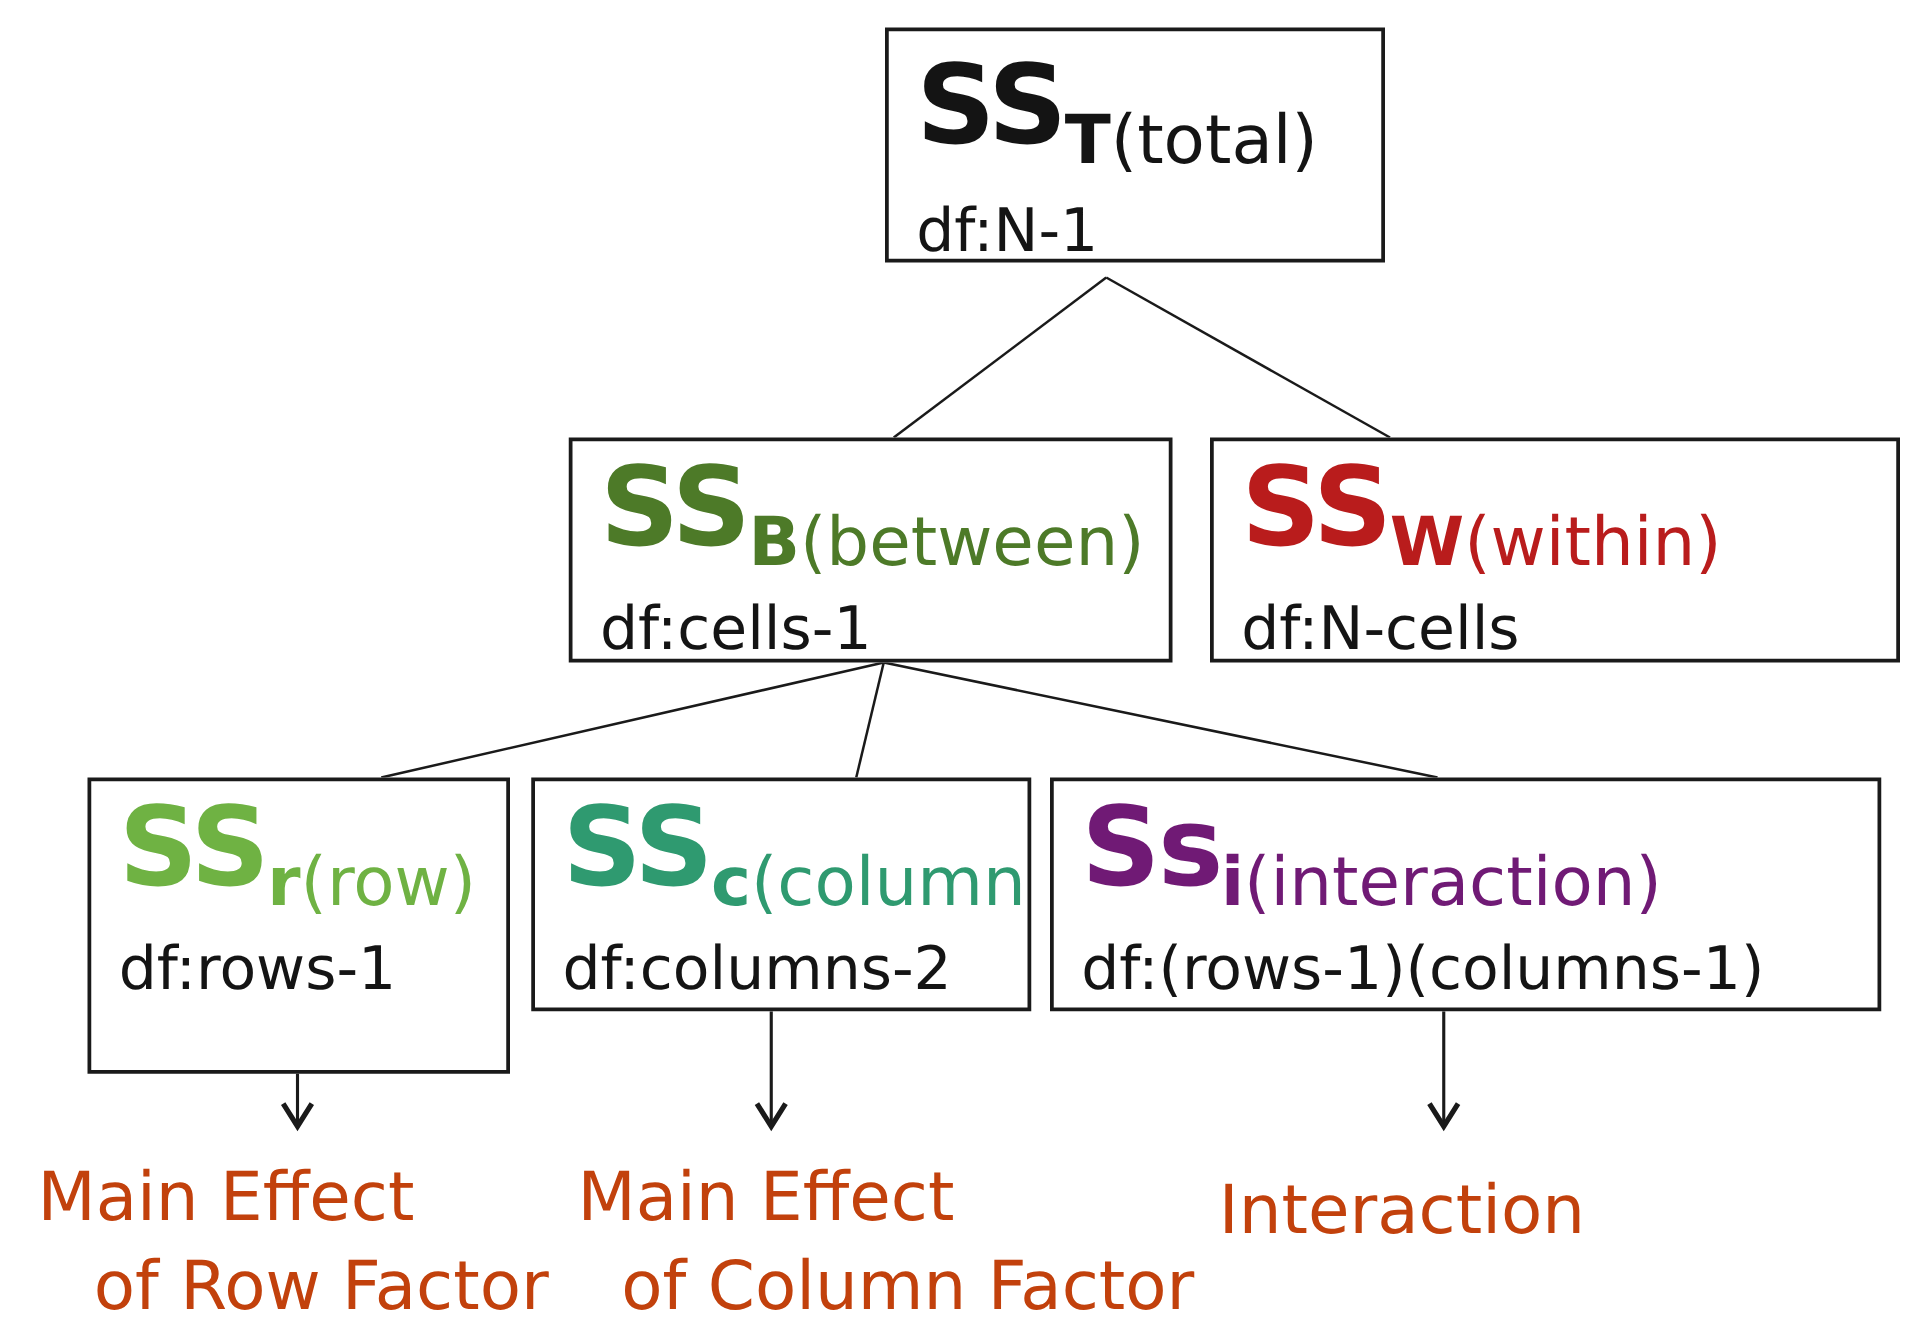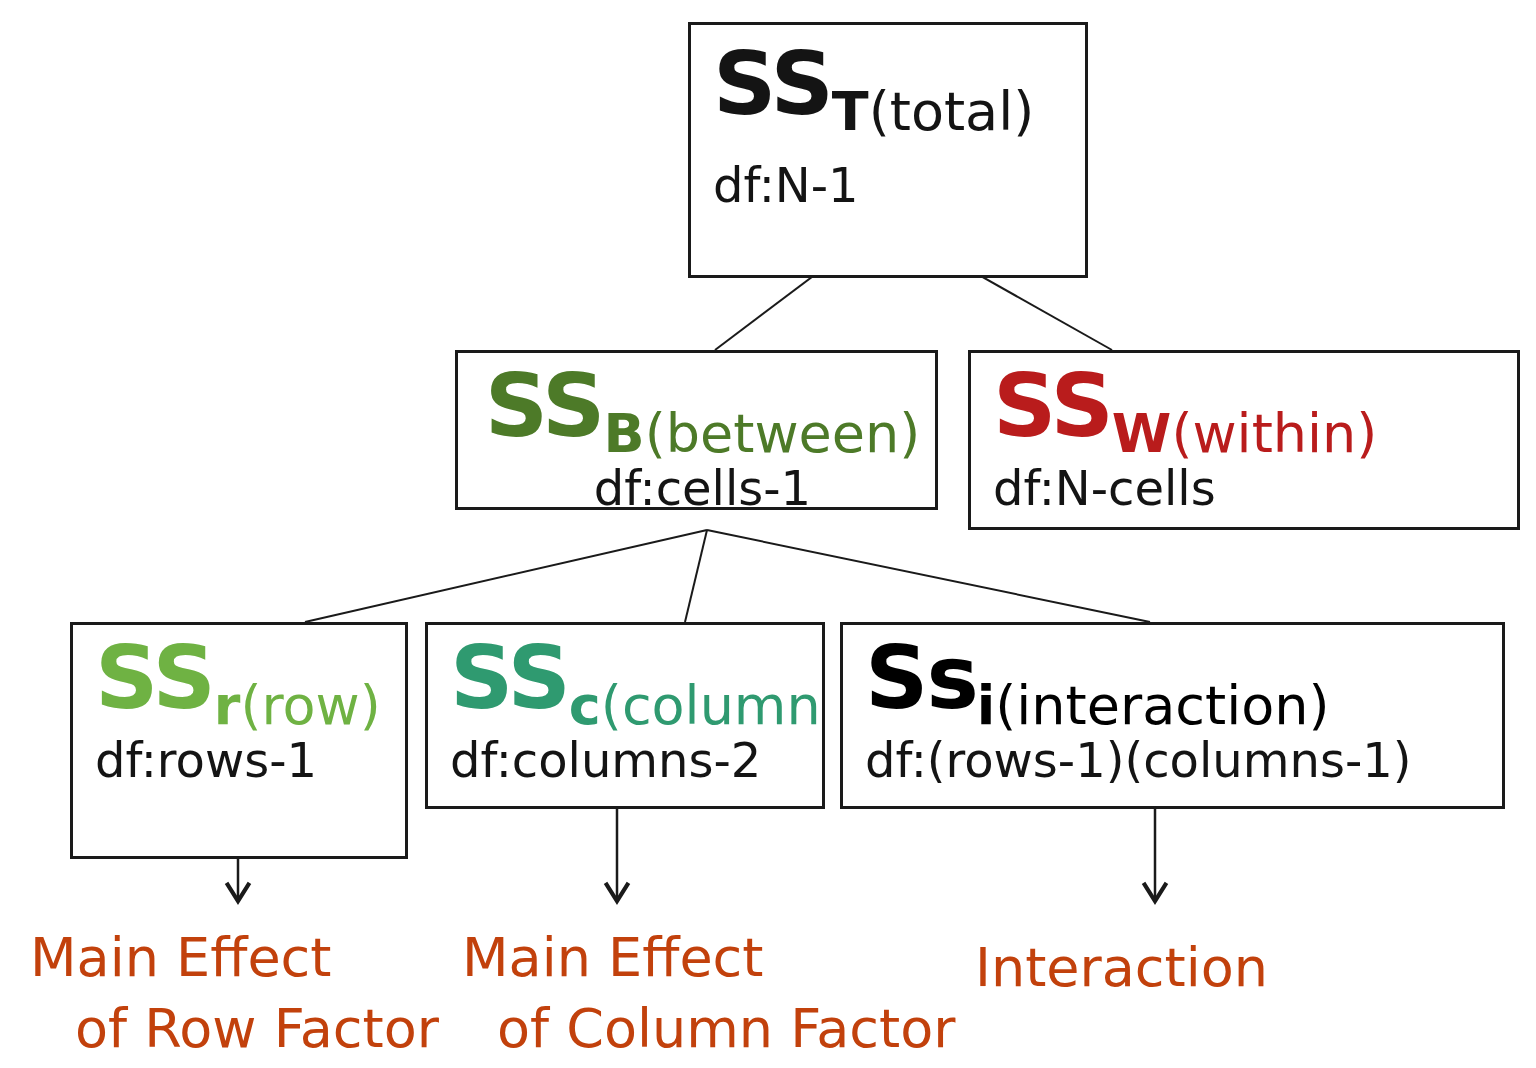--- a/index.html
+++ b/index.html
@@ -19,36 +19,36 @@
   }
   .node {
     position: absolute;
     background: #ffffff;
     border: 3px solid #1a1a1a;
     box-sizing: border-box;
     padding: 8px 10px 0 22px;
     z-index: 1;
     overflow: hidden;
   }
-  .node-total        { left: 688px; top: 22px;  width: 400px; height: 256px; padding-top: 14px; }
-  .node-between      { left: 455px; top: 350px; width: 483px; height: 160px; text-align: center; }
+  .node-total        { left: 708px; top: 22px;  width: 400px; height: 188px; padding-top: 14px; }
+  .node-between      { left: 455px; top: 350px; width: 483px; height: 180px; }
   .node-within       { left: 968px; top: 350px; width: 552px; height: 180px; }
   .node-row          { left: 70px;  top: 622px; width: 338px; height: 237px; }
   .node-column       { left: 425px; top: 622px; width: 400px; height: 187px; }
   .node-interaction  { left: 840px; top: 622px; width: 665px; height: 187px; }
 
   .ss-line { line-height: 1.02; white-space: nowrap; }
   .ss-main  { font-size: 88px; font-weight: bold; letter-spacing: -2px; }
   .ss-sub   { font-size: 54px; font-weight: bold; vertical-align: -16px; }
   .ss-paren { font-size: 54px; font-weight: normal; vertical-align: -16px; }
   .df-line {
     font-size: 48px;
     color: #141414;
     line-height: 1.1;
-    margin-top: 1px;
+    margin-top: 16px;
     white-space: nowrap;
   }
   .node-total .df-line { margin-top: 20px; }
 
   .effect-label {
     position: absolute;
     z-index: 1;
     color: #c2410c;
     font-size: 54px;
     font-weight: normal;
@@ -114,21 +114,21 @@
   </div>
 
   <div class="node node-column">
     <div class="ss-line" style="color: rgb(47, 154, 112);">
       <span class="ss-main">SS</span><span class="ss-sub">c</span><span class="ss-paren">(column)</span>
     </div>
     <div class="df-line">df:columns-2</div>
   </div>
 
   <div class="node node-interaction">
-    <div class="ss-line" style="color: #000000;">
+    <div class="ss-line" style="color: #701a75;">
       <span class="ss-main">Ss</span><span class="ss-sub">i</span><span class="ss-paren">(interaction)</span>
     </div>
     <div class="df-line">df:(rows-1)(columns-1)</div>
   </div>
 
   <div class="effect-label label-row-effect">
     <div class="line1">Main Effect</div>
     <div class="line2">of Row Factor</div>
   </div>
 

